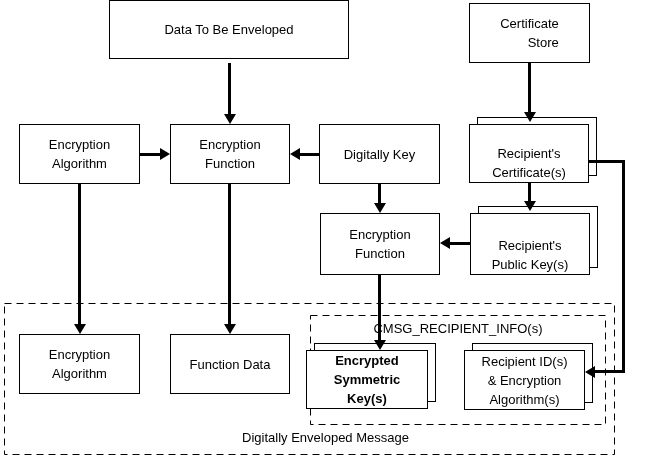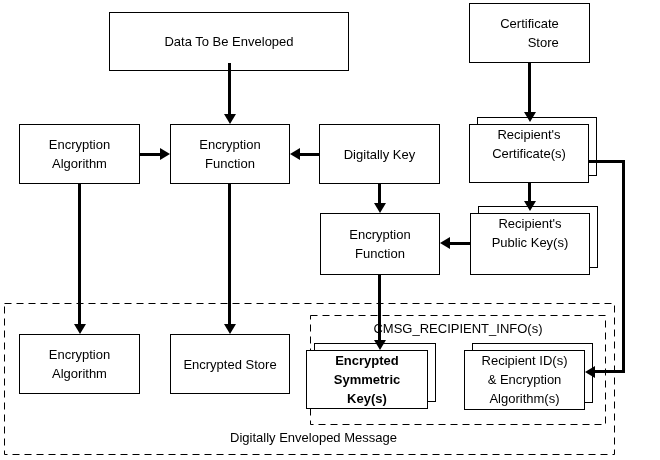--- a/index.html
+++ b/index.html
@@ -14,21 +14,21 @@
     display:flex;align-items:center;justify-content:center;text-align:center;
   }
   .stack{position:absolute;}
   .stack .back{
     position:absolute;left:8px;top:-7px;width:100%;height:100%;
     background:#fff;border:1px solid #000;
   }
   .stack .front{
     position:absolute;left:0;top:0;width:100%;height:100%;
     background:#fff;border:1px solid #000;
-    display:flex;align-items:flex-start;justify-content:center;text-align:center;
+    display:flex;align-items:flex-end;justify-content:center;text-align:center;
   }
   .lbl{white-space:pre-line;line-height:19px;}
   .grouplbl{
     position:absolute;text-align:center;line-height:15px;white-space:nowrap;
   }
   .shaft{position:absolute;background:#000;}
   .ah{position:absolute;width:0;height:0;}
   .ah-d{border-left:6px solid transparent;border-right:6px solid transparent;border-top:10px solid #000;}
   .ah-l{border-top:6px solid transparent;border-bottom:6px solid transparent;border-right:10px solid #000;}
   .ah-r{border-top:6px solid transparent;border-bottom:6px solid transparent;border-left:10px solid #000;}
@@ -38,23 +38,23 @@
 <body>
 
 <div id="canvas">
 
   <svg class="dashes" width="660" height="460">
     <rect x="4.5" y="303.5" width="610" height="151" fill="none" stroke="#000" stroke-width="1" stroke-dasharray="7 5"></rect>
     <rect x="310.5" y="315.5" width="295" height="109" fill="none" stroke="#000" stroke-width="1" stroke-dasharray="7 5"></rect>
   </svg>
 
   <div class="grouplbl" style="left:310px;top:321px;width:296px;">CMSG_RECIPIENT_INFO(s)</div>
-  <div class="grouplbl" style="left:8px;top:430px;width:611px;">Digitally Enveloped Message</div>
+  <div class="grouplbl" style="left:20px;top:430px;width:611px;">Digitally Enveloped Message</div>
 
-  <div class="box" style="left:109px;top:12px;width:240px;height:59px;">
+  <div class="box" style="left:109px;top:0;width:240px;height:59px;">
     <span class="lbl">Data To Be Enveloped</span>
   </div>
   <div class="box" style="left:469px;top:3px;width:121px;height:60px;text-align:right;">
     <span class="lbl">Certificate
 Store</span>
   </div>
   <div class="box" style="left:19px;top:124px;width:121px;height:60px;">
     <span class="lbl">Encryption
 Algorithm</span>
   </div>
@@ -67,21 +67,21 @@
   </div>
   <div class="box" style="left:320px;top:213px;width:120px;height:62px;">
     <span class="lbl">Encryption
 Function</span>
   </div>
   <div class="box" style="left:19px;top:334px;width:121px;height:60px;">
     <span class="lbl">Encryption
 Algorithm</span>
   </div>
   <div class="box" style="left:170px;top:334px;width:120px;height:60px;">
-    <span class="lbl">Encrypted Store</span>
+    <span class="lbl">Function Data</span>
   </div>
 
   <div class="stack" style="left:469px;top:124px;width:120px;height:59px;">
     <div class="back"></div>
     <div class="front">
       <span class="lbl">Recipient's
 Certificate(s)</span>
     </div>
   </div>
   <div class="stack" style="left:470px;top:213px;width:120px;height:62px;">

